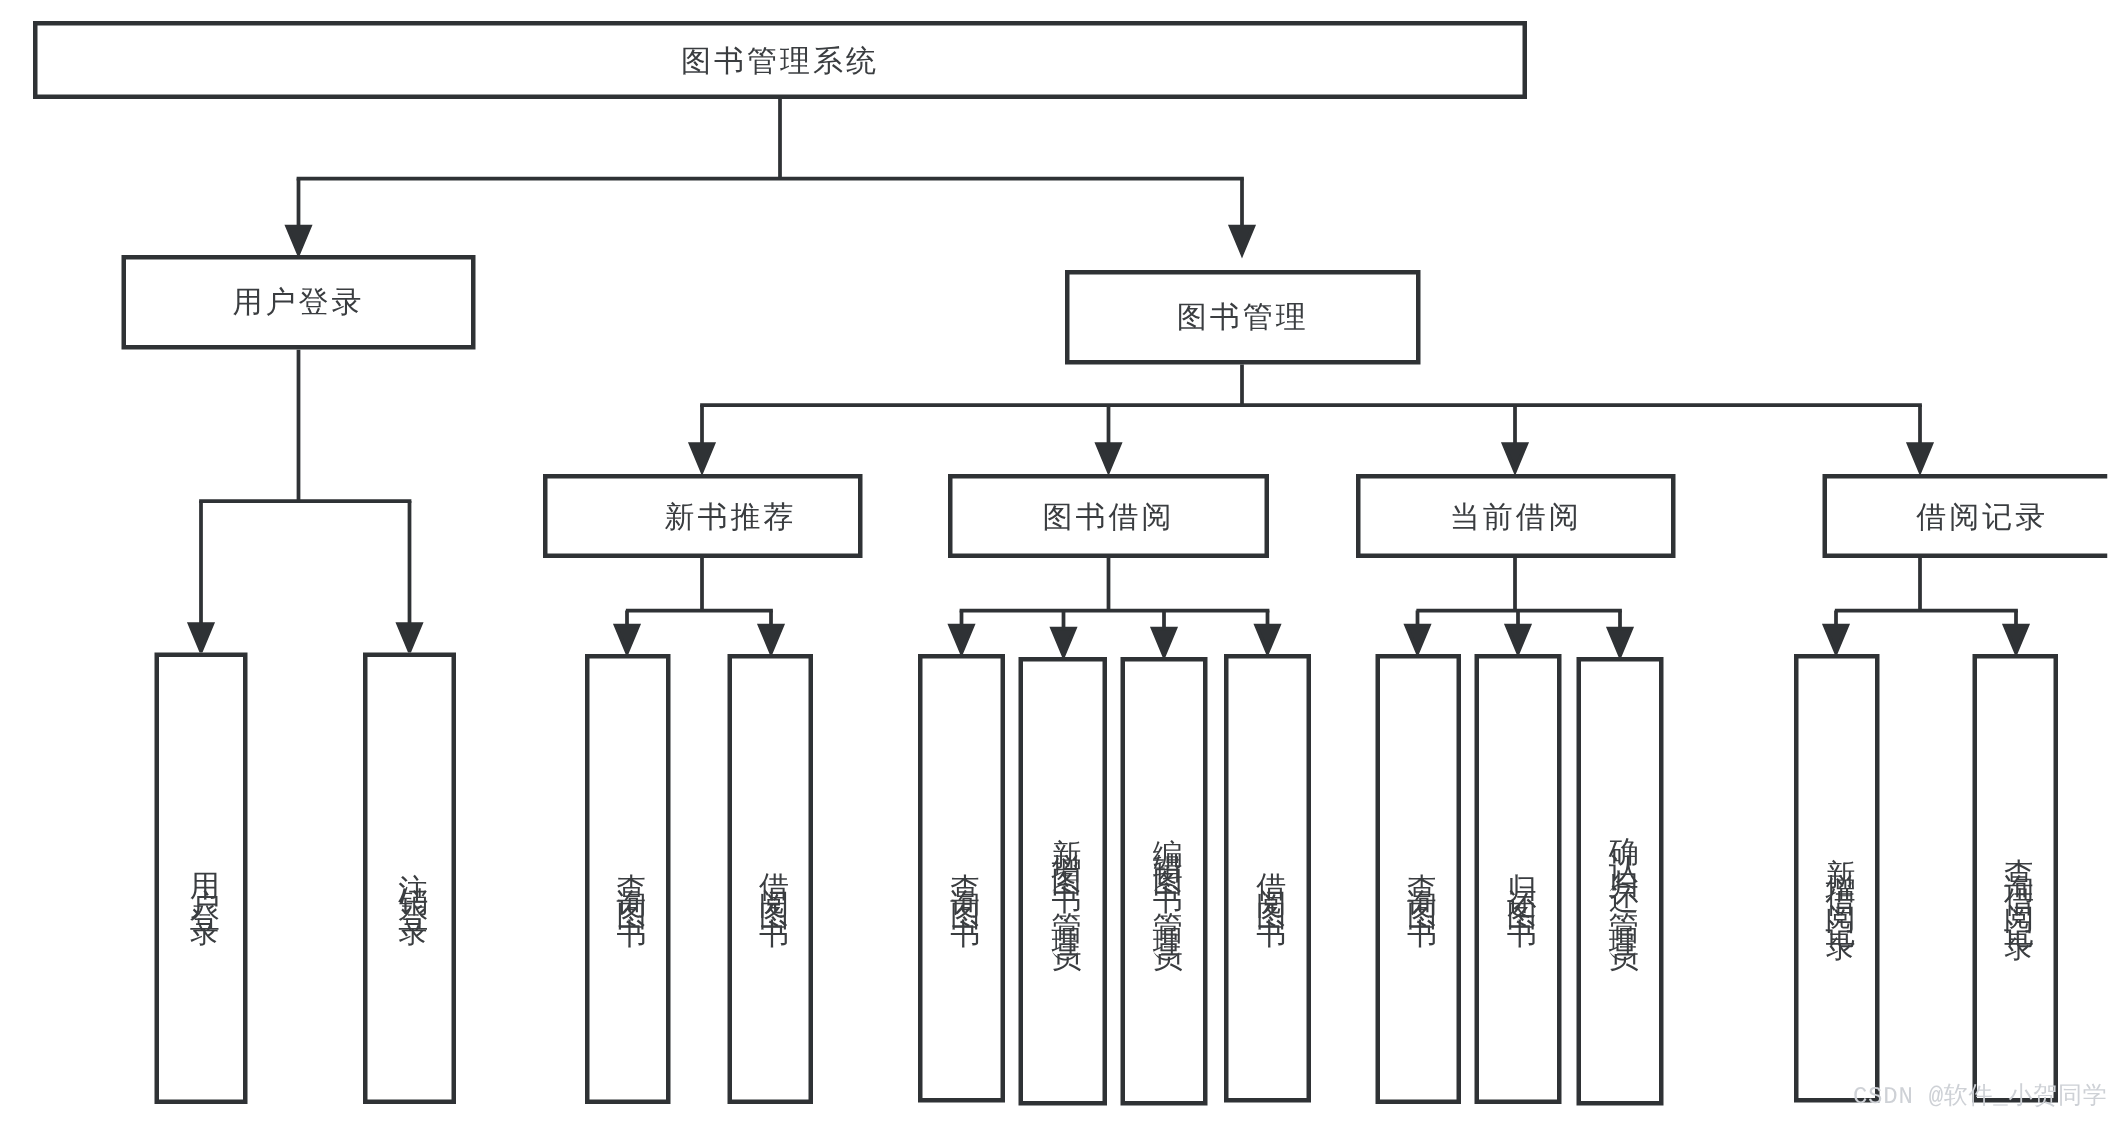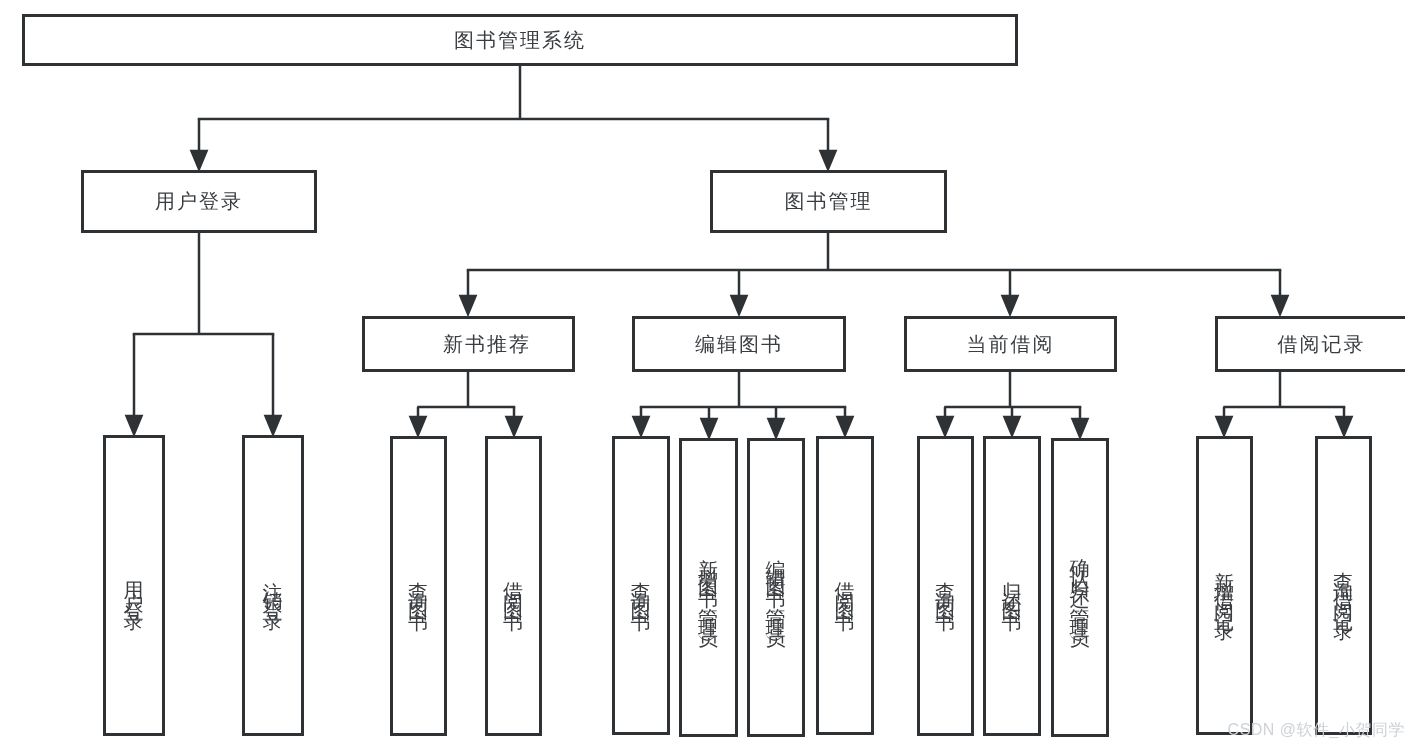--- a/index.html
+++ b/index.html
@@ -5,21 +5,21 @@
   html, body {
     margin: 0;
     padding: 0;
     background: #ffffff;
   }
   .canvas {
     position: relative;
     width: 1405px;
     height: 747px;
     background: #ffffff;
-    font-family: Liberation Sans, sans-serif;
+    font-family: Liberation Mono, monospace;
     color: #333333;
     overflow: hidden;
   }
   .connector-layer {
     position: absolute;
     left: 0;
     top: 0;
     width: 1405px;
     height: 747px;
   }
@@ -141,24 +141,24 @@
       <line x1="1224" y1="407" x2="1224" y2="418"></line>
       <polygon points="1216.5,417 1231.5,417 1224,435"></polygon>
       <line x1="1344" y1="407" x2="1344" y2="418"></line>
       <polygon points="1336.5,417 1351.5,417 1344,435"></polygon>
     </g>
   </svg>
 
   <div class="node" style="left:22px; top:14px; width:996px; height:52px;">图书管理系统</div>
 
   <div class="node" style="left:81px; top:170px; width:236px; height:63px;">用户登录</div>
-  <div class="node" style="left:710px; top:170px; width:237px; height:63px;text-align:right;">图书管理</div>
+  <div class="node" style="left:710px; top:180px; width:237px; height:63px;text-align:right;">图书管理</div>
 
   <div class="node" style="left:362px; top:316px; width:213px; height:56px;padding-left:37px;">新书推荐</div>
-  <div class="node" style="left:632px; top:316px; width:214px; height:56px;">编辑图书</div>
+  <div class="node" style="left:632px; top:316px; width:214px; height:56px;">图书借阅</div>
   <div class="node" style="left:904px; top:316px; width:213px; height:56px;text-align:center;">当前借阅</div>
   <div class="node" style="left:1173px; top:316px; width:213px; height:56px;margin-left:42px;">借阅记录</div>
 
   <div class="vnode" style="left:103px; top:435px; width:62px; height:301px;">
     <span class="vlabel">用户登录</span>
   </div>
   <div class="vnode" style="left:242px; top:435px; width:62px; height:301px;">
     <span class="vlabel">注销登录</span>
   </div>
 

